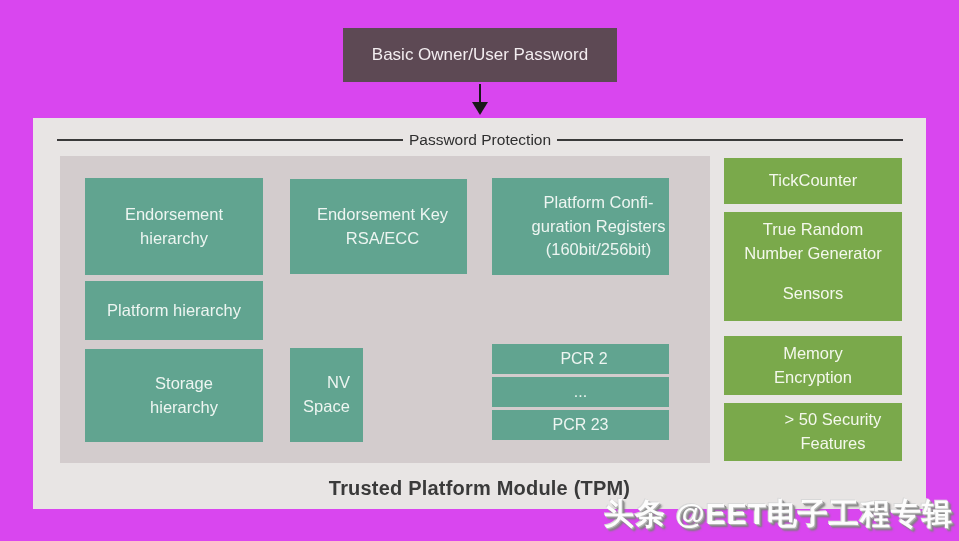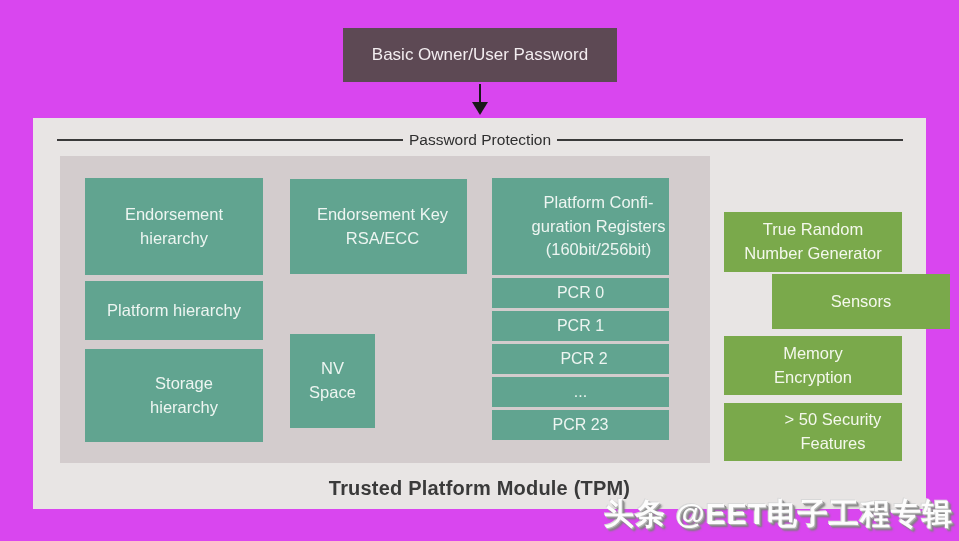--- a/index.html
+++ b/index.html
@@ -59,32 +59,32 @@
   }
   .green {
     background: var(--green-box);
     color: #f4f8ec;
     font-size: 16.5px;
   }
   .endorsement-h { left: 85px;  top: 178px; width: 178px; height: 97px; }
   .platform-h    { left: 85px;  top: 281px; width: 178px; height: 59px; }
   .storage-h     { left: 85px;  top: 349px; width: 178px; height: 93px; padding-left: 20px; }
   .endorse-key   { left: 290px; top: 179px; width: 177px; height: 95px; padding-left: 8px; }
-  .nv-space      { left: 290px; top: 334px; width: 85px;  height: 94px; }
+  .nv-space      { left: 290px; top: 348px; width: 73px;  height: 94px; text-align: right; }
   .pcr-header    { left: 492px; top: 178px; width: 177px; height: 97px; padding-left: 36px; }
   .pcr-row       { left: 492px; width: 177px; height: 30px; font-size: 16px; }
   .pcr-row-0 { top: 278px; }
   .pcr-row-1 { top: 311px; }
   .pcr-row-2 { top: 344px; padding-left: 7px; }
   .pcr-row-3 { top: 377px; }
   .pcr-row-4 { top: 410px; }
   .feat      { left: 724px; width: 178px; }
   .feat-0 { top: 158px; height: 46px; }
   .feat-1 { top: 212px; height: 60px; }
-  .feat-2 { top: 274px; height: 55px; margin-left: 48px; }
+  .feat-2 { top: 266px; height: 55px; }
   .feat-3 { top: 336px; height: 59px; }
   .feat-4 { top: 403px; height: 58px; padding-left: 40px; }
   .tpm-title {
     left: 33px; top: 477px; width: 893px;
     text-align: center;
     font-size: 20px; font-weight: bold;
     color: var(--title-text);
     letter-spacing: 0.2px;
   }
   .watermark {
@@ -125,26 +125,25 @@
 hierarchy</div>
 
   <div class="abs box teal endorse-key">Endorsement Key
 RSA/ECC</div>
   <div class="abs box teal nv-space">NV
 Space</div>
 
   <div class="abs box teal pcr-header">Platform Confi-
 guration Registers
 (160bit/256bit)</div>
-  <div class="abs box teal pcr-row pcr-row-0">PCR 0</div>
-  <div class="abs box teal pcr-row pcr-row-1">PCR 1</div>
   <div class="abs box teal pcr-row pcr-row-2">PCR 2</div>
   <div class="abs box teal pcr-row pcr-row-3">...</div>
   <div class="abs box teal pcr-row pcr-row-4">PCR 23</div>
 
+  <div class="abs box green feat feat-0">TickCounter</div>
   <div class="abs box green feat feat-1">True Random
 Number Generator</div>
   <div class="abs box green feat feat-2">Sensors</div>
   <div class="abs box green feat feat-3">Memory
 Encryption</div>
   <div class="abs box green feat feat-4">&gt; 50 Security
 Features</div>
 
   <div class="abs tpm-title">Trusted Platform Module (TPM)</div>
 

